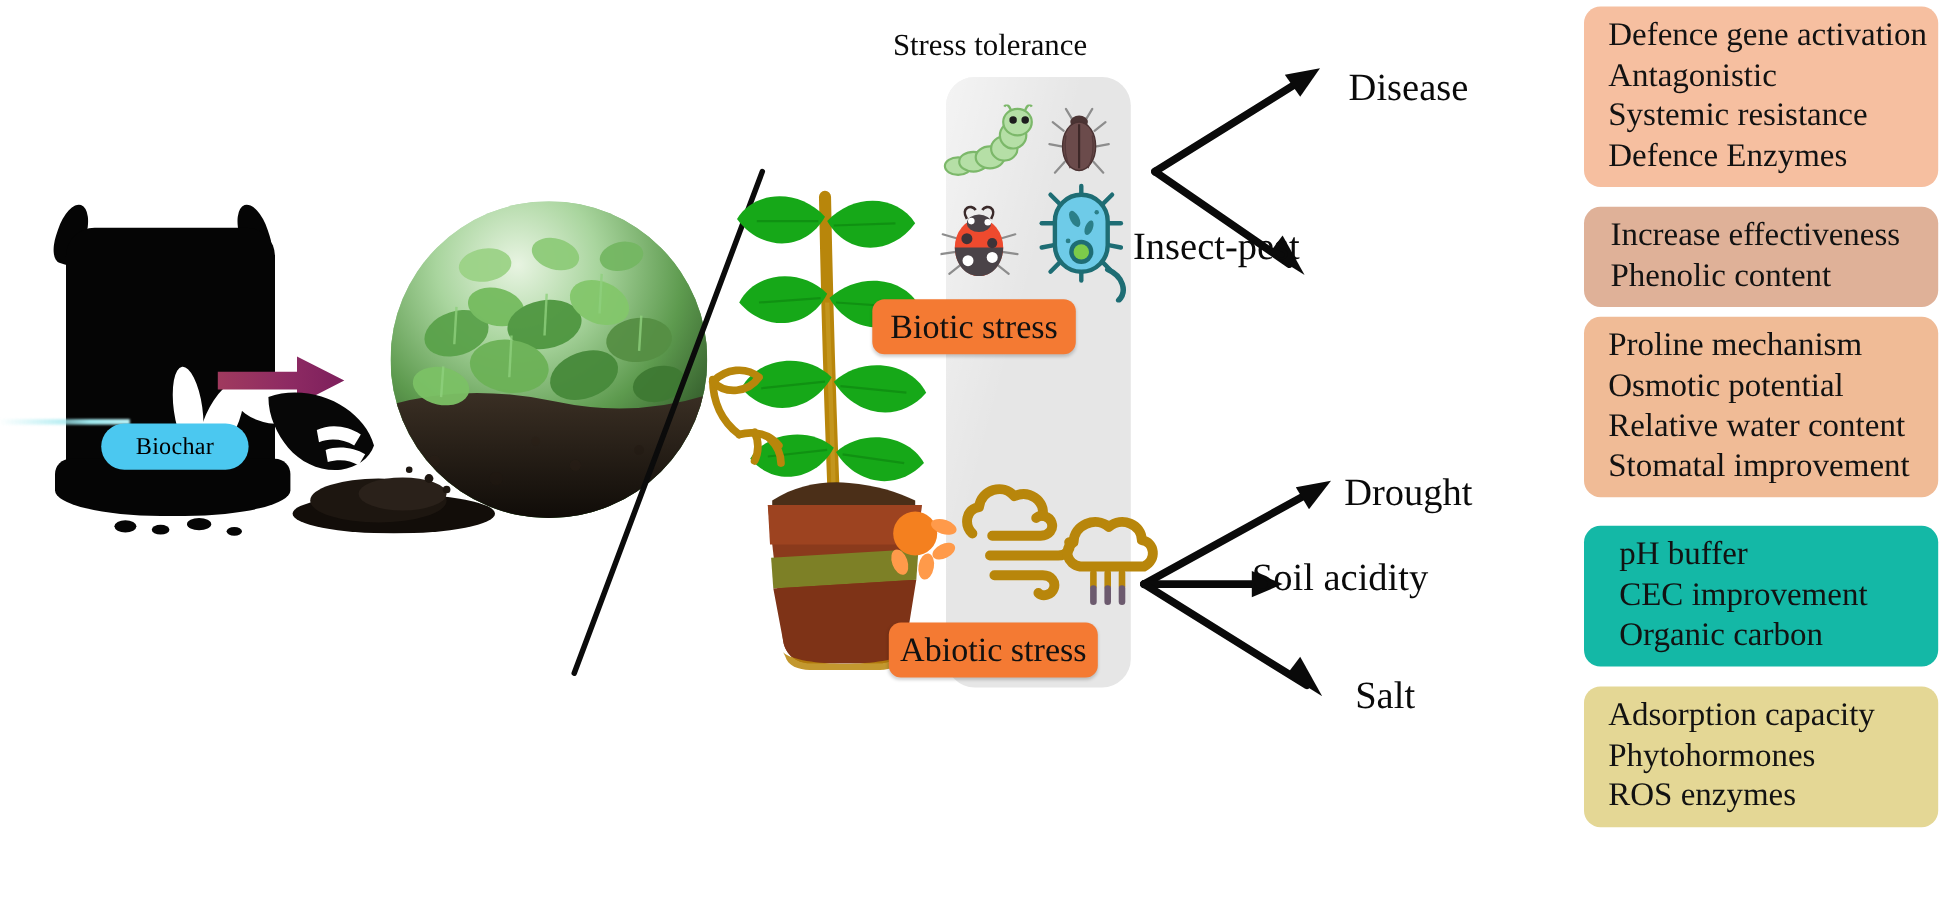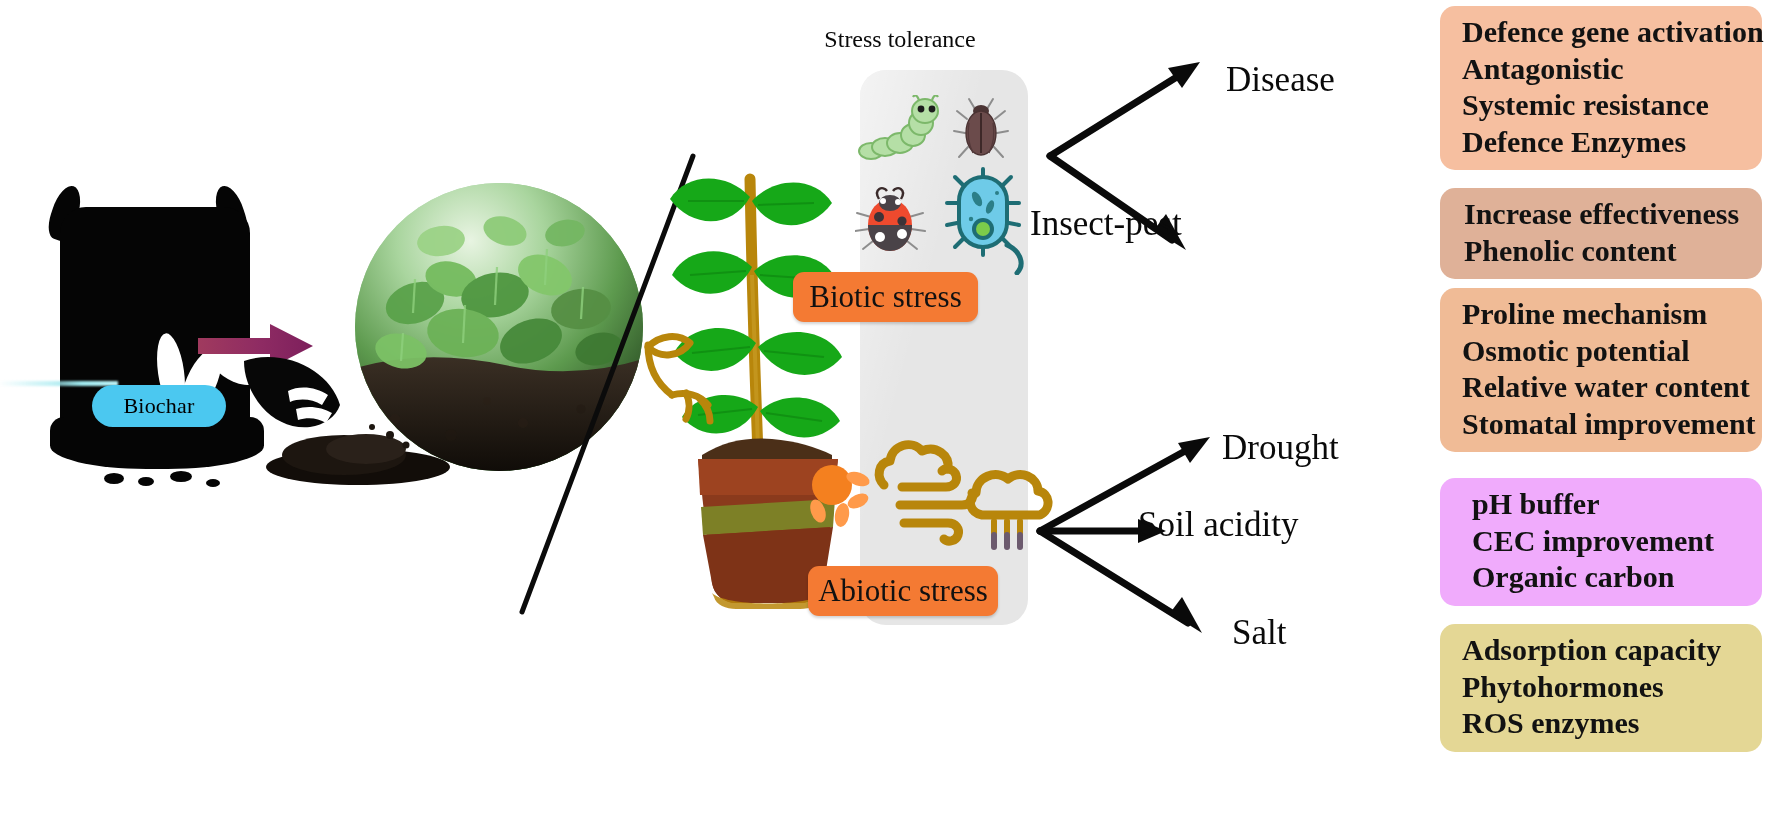--- a/index.html
+++ b/index.html
@@ -64,21 +64,21 @@
     background:
       radial-gradient(circle at 30% 18%, #cfe9d0 0%, #9fcf9a 26%, #6fae62 52%, #3d7a36 78%, #274f22 100%);
   }
 
   
   #divider{left:510px;top:150px;width:200px;height:470px;}
 
   
   #stress-title{
     left:775px;top:26px;width:250px;text-align:center;
-    font-size:24px;color:#0a0a0a;
+    font-size:28px;color:#0a0a0a;
   }
 
   
   #stress-panel{
     left:860px;top:70px;width:168px;height:555px;
     background:#e6e6e6;border-radius:26px;
   }
   .panel-sheen{
     position:absolute;inset:0;border-radius:26px;
     background:linear-gradient(105deg,rgba(255,255,255,.55) 0%,rgba(255,255,255,0) 40%);
@@ -115,27 +115,26 @@
   #lbl-drought{left:1222px;top:428px;}
   #lbl-soilacidity{left:1138px;top:505px;}
   #lbl-salt{left:1232px;top:613px;}
 
   
   .outcome-box{
     position:absolute;border-radius:15px;
     padding:8px 0 10px 22px;
     font-size:30px;line-height:1.22;color:#121212;
     box-sizing:border-box;
-    font-weight:bold;
   }
   .outcome-box span{display:block;white-space:nowrap;}
   #box-disease{left:1440px;top:6px;width:322px;background:#f6bfa0;}
   #box-insect{left:1440px;top:188px;width:322px;background:#dfb198;padding-left:24px;}
   #box-drought{left:1440px;top:288px;width:322px;background:#f0bb96;}
-  #box-soil{left:1440px;top:478px;width:322px;background:#f0abfc;padding-left:32px;}
+  #box-soil{left:1440px;top:478px;width:322px;background:#14b8a6;padding-left:32px;}
   #box-salt{left:1440px;top:624px;width:322px;background:#e4d795;}
 </style>
 </head>
 <body>
 
 <div class="abs" id="biochar-group">
   <div class="bag-ear l"></div>
   <div class="bag-ear r"></div>
   <div class="bag-body">
     <div class="pellet p1"></div>

